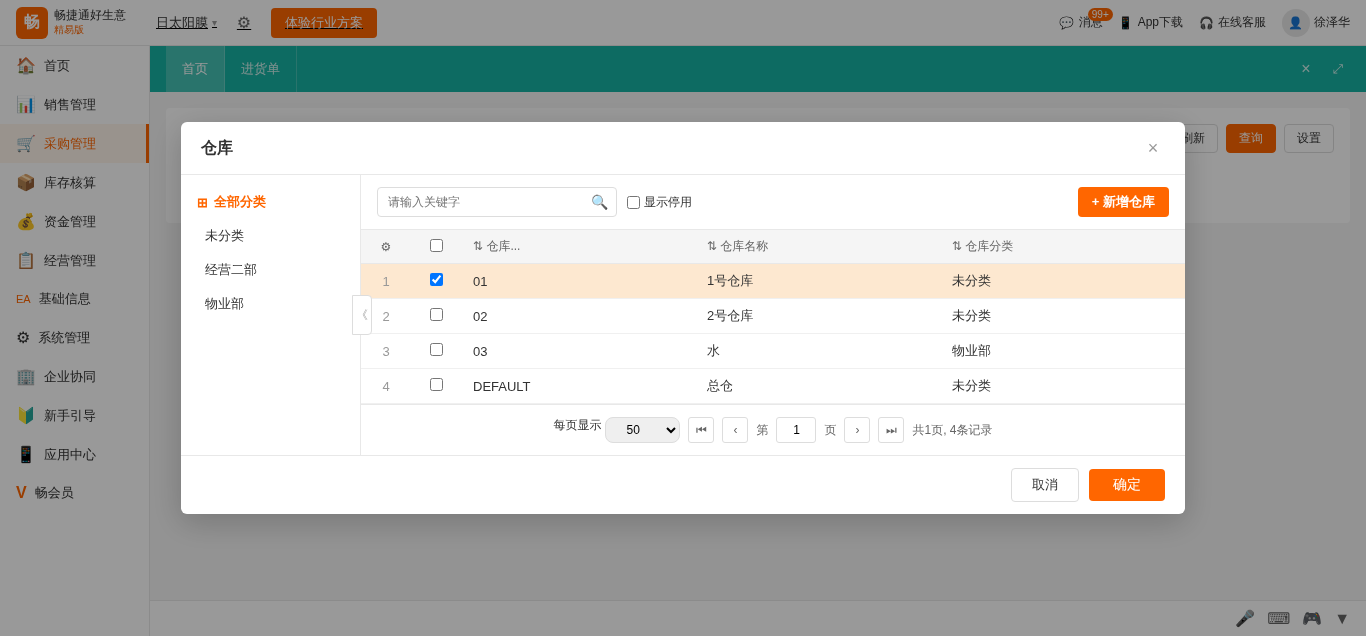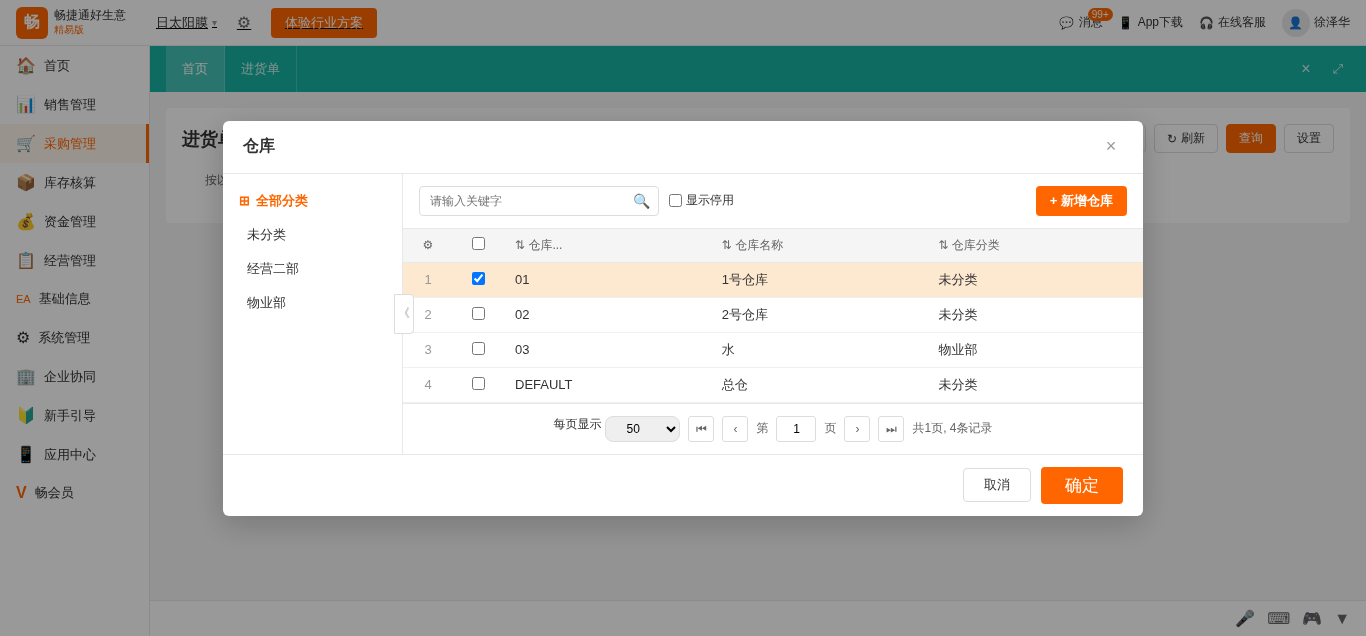--- a/index.html
+++ b/index.html
@@ -157,21 +157,21 @@
     
     .modal-overlay {
       position: fixed; top: 0; left: 0; right: 0; bottom: 0;
       background: rgba(0,0,0,0.4);
       z-index: 1000;
       display: flex; align-items: center; justify-content: center;
     }
     .modal {
       background: #fff;
       border-radius: 6px;
-      width: 920px;
+      width: 1004px;
       max-height: 560px;
       display: flex; flex-direction: column;
       box-shadow: 0 8px 32px rgba(0,0,0,0.2);
     }
     .modal-header {
       display: flex; align-items: center; justify-content: space-between;
       padding: 14px 20px;
       border-bottom: 1px solid #e8e8e8;
     }
     .modal-title { font-size: 16px; font-weight: bold; color: #333; }
@@ -343,21 +343,21 @@
       font-size: 13px;
       color: #333;
     }
     .confirm-btn {
       padding: 7px 24px;
       border: none;
       background: #f60;
       color: #fff;
       border-radius: 4px;
       cursor: pointer;
-      font-size: 17px;
+      font-size: 14px;
     }
 
     
     .bottom-bar {
       position: fixed; bottom: 0; left: 0; right: 0;
       height: 36px;
       background: #fff;
       border-top: 1px solid #e8e8e8;
       display: flex; align-items: center;
       padding: 0 16px;

